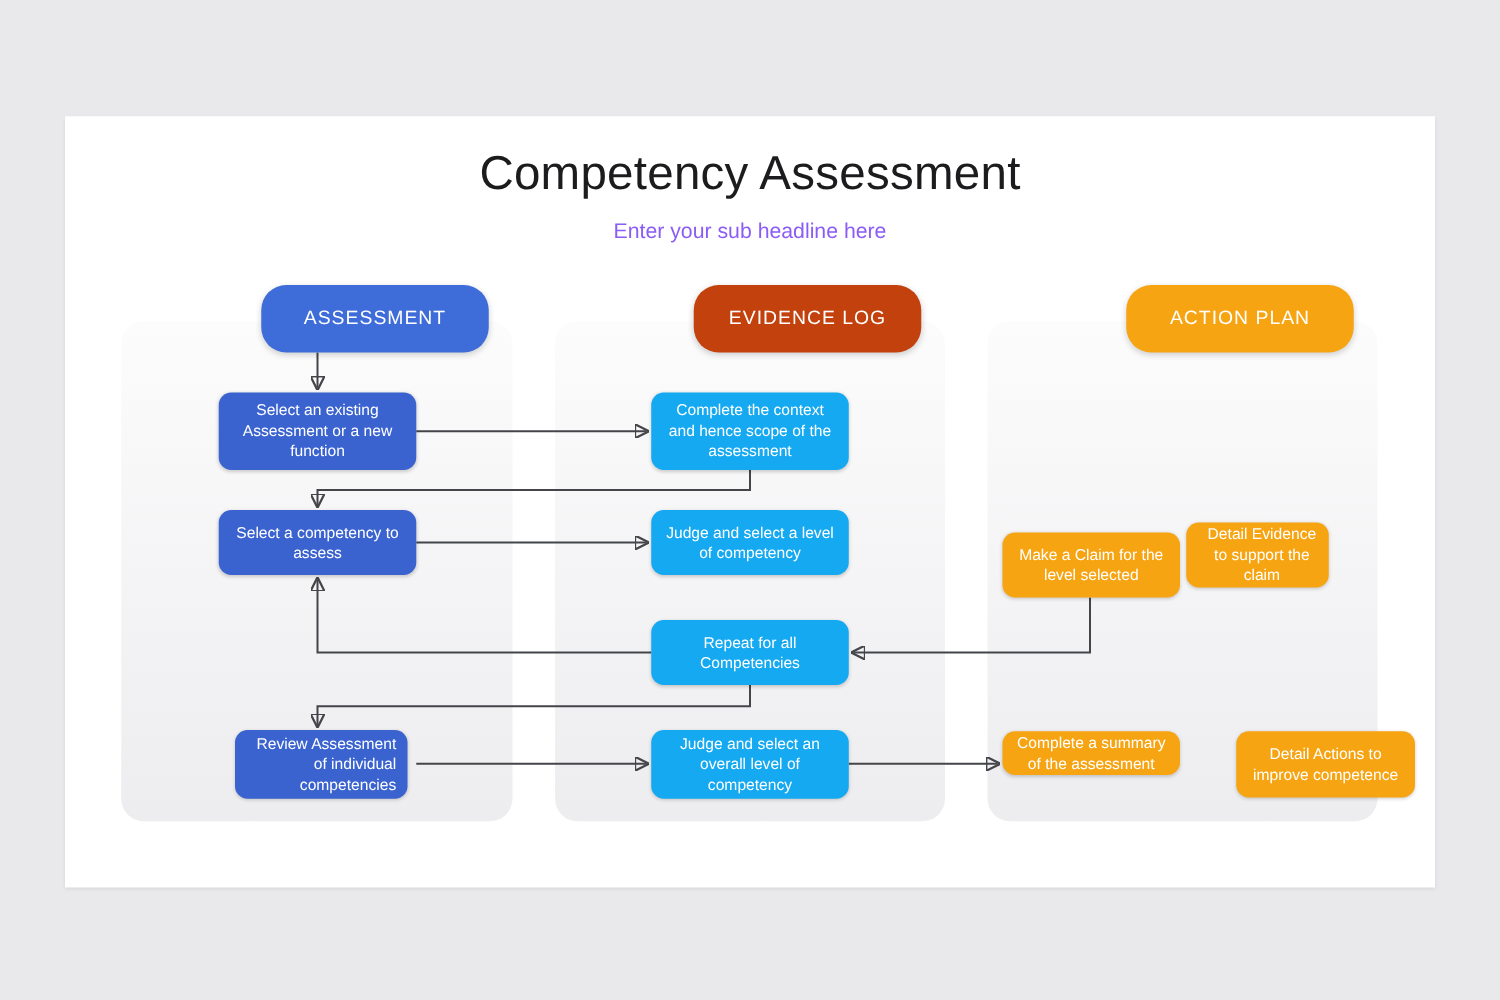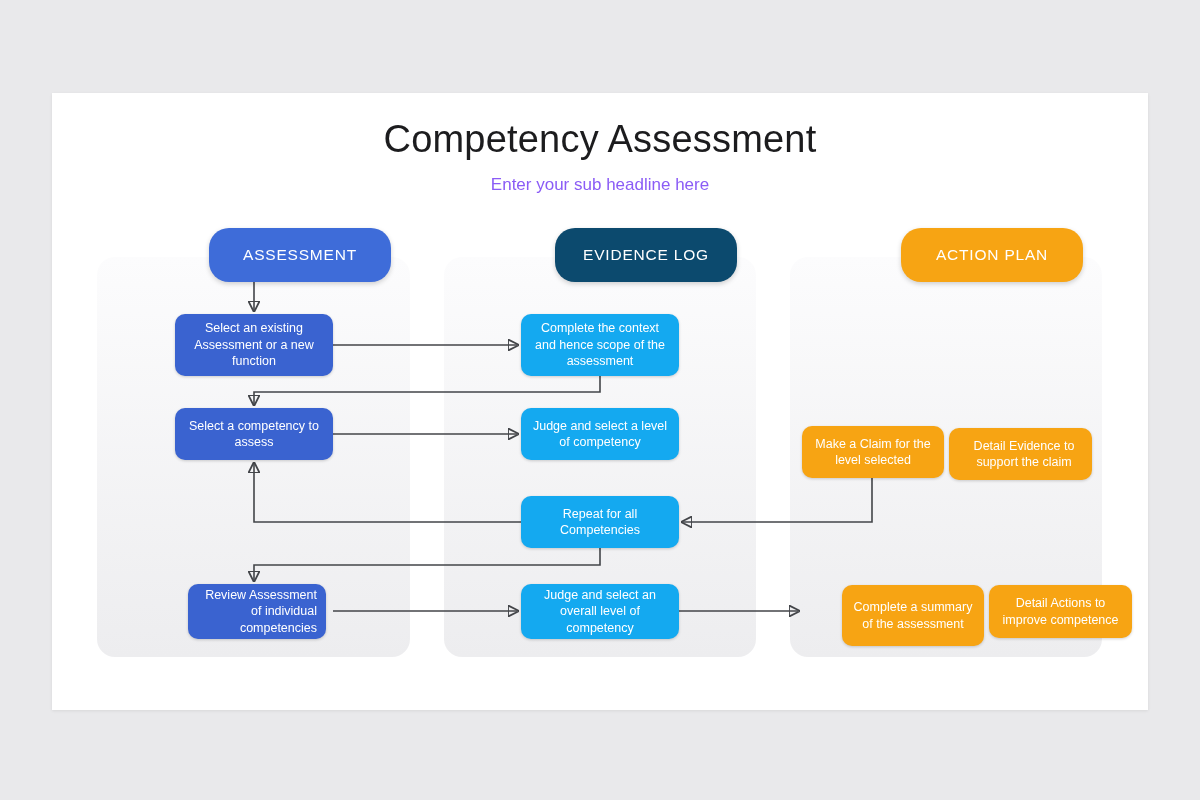--- a/index.html
+++ b/index.html
@@ -46,21 +46,21 @@
     width: 182px; height: 54px;
     border-radius: 20px;
     color: #fff;
     display: flex; align-items: center; justify-content: center;
     font-size: 15.5px; font-weight: 500; letter-spacing: 0.8px;
     box-shadow: 0 2px 5px rgba(0,0,0,0.18);
     z-index: 3;
     margin-left: 46px;
   }
   #hdr-assessment { left: 111px; background: #3E6CD9; }
-  #hdr-evidence   { left: 457px; background: #0c4a6e; text-align: center; }
+  #hdr-evidence   { left: 457px; background: #c2410c; text-align: center; }
   #hdr-action     { left: 803px; background: #F7A413; }
 
   .flow-box {
     position: absolute;
     border-radius: 10px;
     color: #FFFFFF;
     display: flex; align-items: center; justify-content: center;
     text-align: center;
     font-size: 12.5px; font-weight: 500; line-height: 1.32;
     padding: 5px 9px; box-sizing: border-box;
@@ -72,22 +72,22 @@
   .orange { background: #F7A413; }
 
   #box-a1 { left: 123px; top: 221px; width: 158px; height: 62px; }
   #box-a2 { left: 123px; top: 315px; width: 158px; height: 52px; }
   #box-a3 { left: 136px; top: 491px; width: 138px; height: 55px; text-align: right; }
   #box-b1 { left: 469px; top: 221px; width: 158px; height: 62px; }
   #box-b2 { left: 469px; top: 315px; width: 158px; height: 52px; }
   #box-b3 { left: 469px; top: 403px; width: 158px; height: 52px; }
   #box-b4 { left: 469px; top: 491px; width: 158px; height: 55px; }
   #box-c1 { left: 750px; top: 333px; width: 142px; height: 52px; }
-  #box-c2 { left: 897px; top: 335px; width: 143px; height: 52px; padding-left: 16px; }
-  #box-c3 { left: 750px; top: 492px; width: 142px; height: 61px; margin-left: 40px; }
+  #box-c2 { left: 897px; top: 325px; width: 114px; height: 52px; padding-left: 16px; }
+  #box-c3 { left: 750px; top: 492px; width: 142px; height: 35px; }
   #box-c4 { left: 897px; top: 492px; width: 143px; height: 53px; margin-left: 40px; }
 
   svg.connectors {
     position: absolute; left: 0; top: 0;
     width: 1096px; height: 617px;
     z-index: 1;
     pointer-events: none;
   }
   svg.connectors path {
     fill: none;

